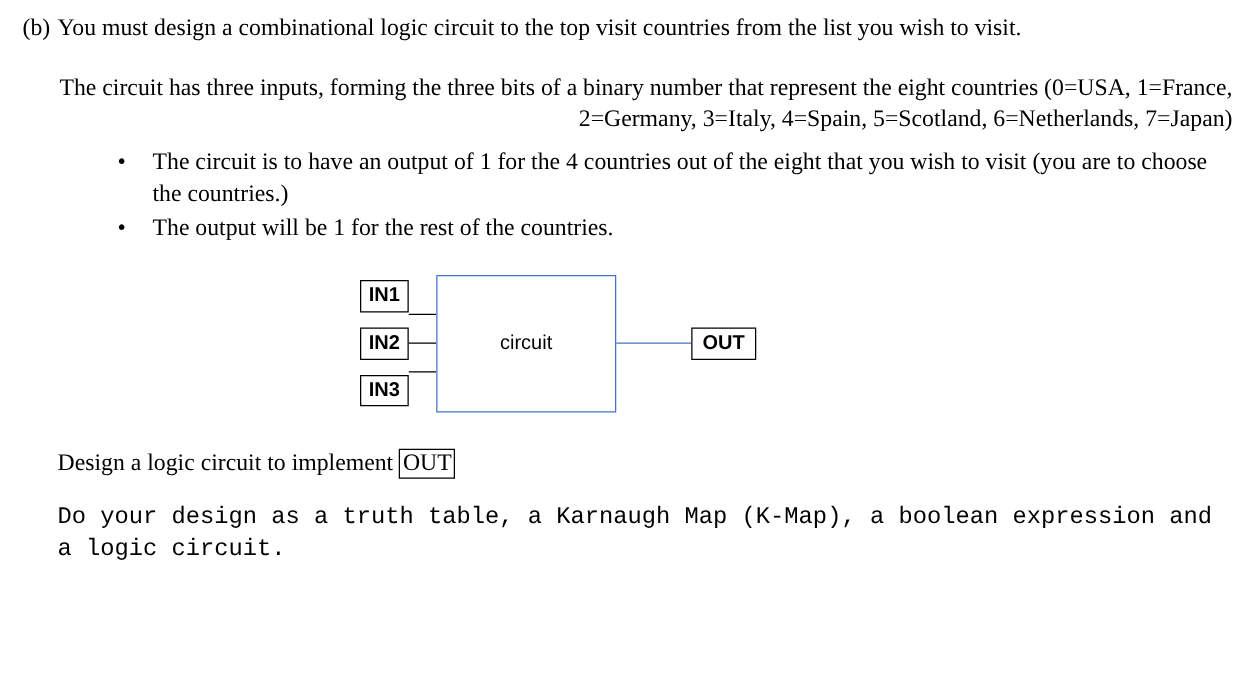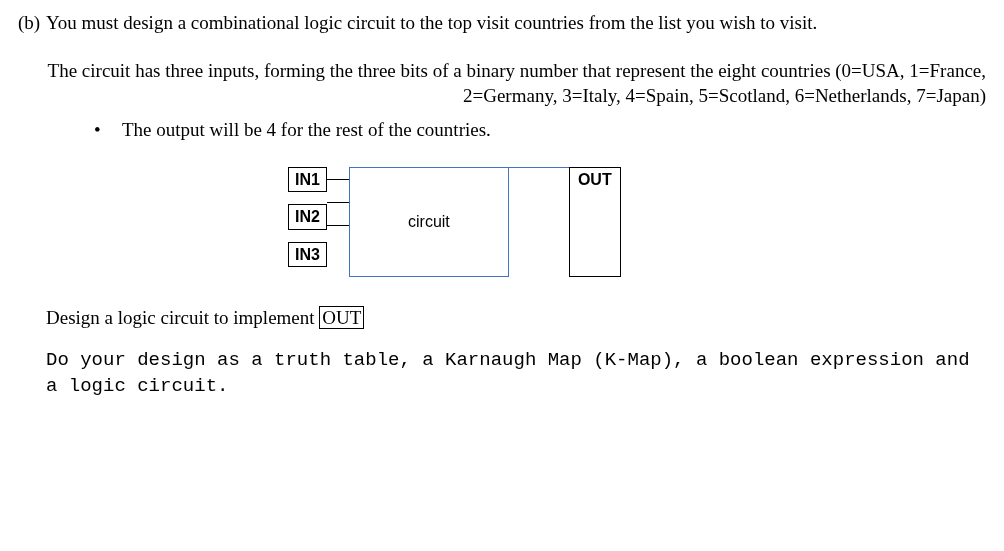--- a/index.html
+++ b/index.html
@@ -36,33 +36,34 @@
       margin-bottom: 2px;
     }
     li::before {
       content: '•';
       position: absolute;
       left: 0;
       font-size: 19px;
     }
     .diagram {
       display: flex;
+      align-items: center;
       justify-content: flex-start;
       padding-left: 270px;
       margin: 24px 0 28px;
       font-family: Arial, Helvetica, sans-serif;
       font-size: 16px;
     }
     .in-col { display:flex; flex-direction:column; gap:12px; }
     .in-box { border:1px solid #000; padding:1px 6px; font-weight:bold; background:#fff; }
     .wires { display:flex; flex-direction:column; gap:22px; padding:12px 0; }
     .wire { width:22px; height:1px; background:#000; }
     .circuit-box {
       border:1px solid #4472c4;
-      width:160px; height:110px;
+      width:144px; height:110px;
       display:flex; align-items:center; justify-content:center;
       background:#fff;
     }
     .out-wire { width:60px; height:1px; background:#4472c4; }
     .out-box { border:1px solid #000; padding:1px 8px; font-weight:bold; background:#fff; }
     .out-boxed {
       display:inline-block;
       border:1px solid #000;
       padding:0 2px;
       line-height:1.15;
@@ -74,21 +75,22 @@
 <body>
 
 <div class="question-header">
   <div class="q-label">(b)</div>
   <div class="q-text">You must design a combinational logic circuit to the top visit countries from the list you wish to visit.</div>
 </div>
 
 <div class="indent">The circuit has three inputs, forming the three bits of a binary number that represent the eight countries (0=USA, 1=France, 2=Germany, 3=Italy, 4=Spain, 5=Scotland, 6=Netherlands, 7=Japan)</div>
 
 <ul>
-  <li>The output will be 4 for the rest of the countries.</li>
+  <li>The circuit is to have an output of 1 for the 4 countries out of the eight that you wish to visit (you are to choose the countries.)</li>
+  <li>The output will be 1 for the rest of the countries.</li>
 </ul>
 
 <div class="diagram">
   <div class="in-col">
     <div class="in-box">IN1</div>
     <div class="in-box">IN2</div>
     <div class="in-box">IN3</div>
   </div>
   <div class="wires">
     <div class="wire"></div>

